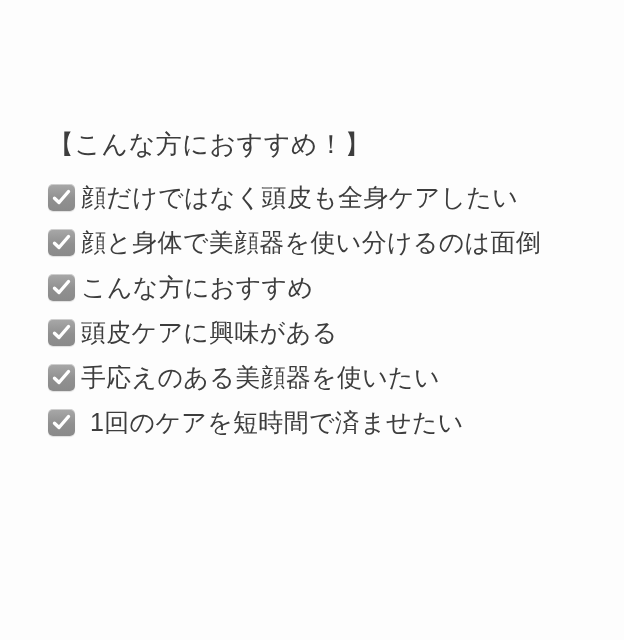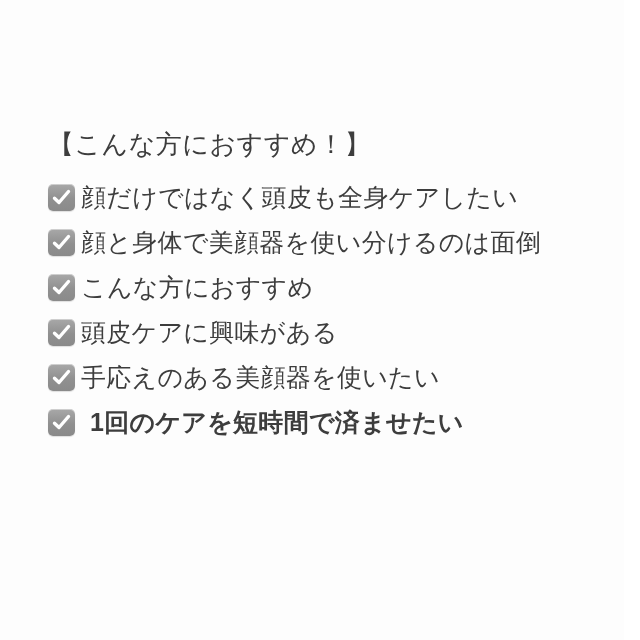--- a/index.html
+++ b/index.html
@@ -63,21 +63,20 @@
   }
   .item-label {
     font-size: 25px;
     line-height: 1.2;
     color: #3d3d3d;
     letter-spacing: 0.3px;
     white-space: nowrap;
   }
   .indent .item-label {
     padding-left: 9px;
-    font-weight: bold;
   }
 </style>
 </head>
 <body>
 
 <div id="page">
   <div class="content">
 
     <div class="heading">【こんな方におすすめ！】</div>
 

